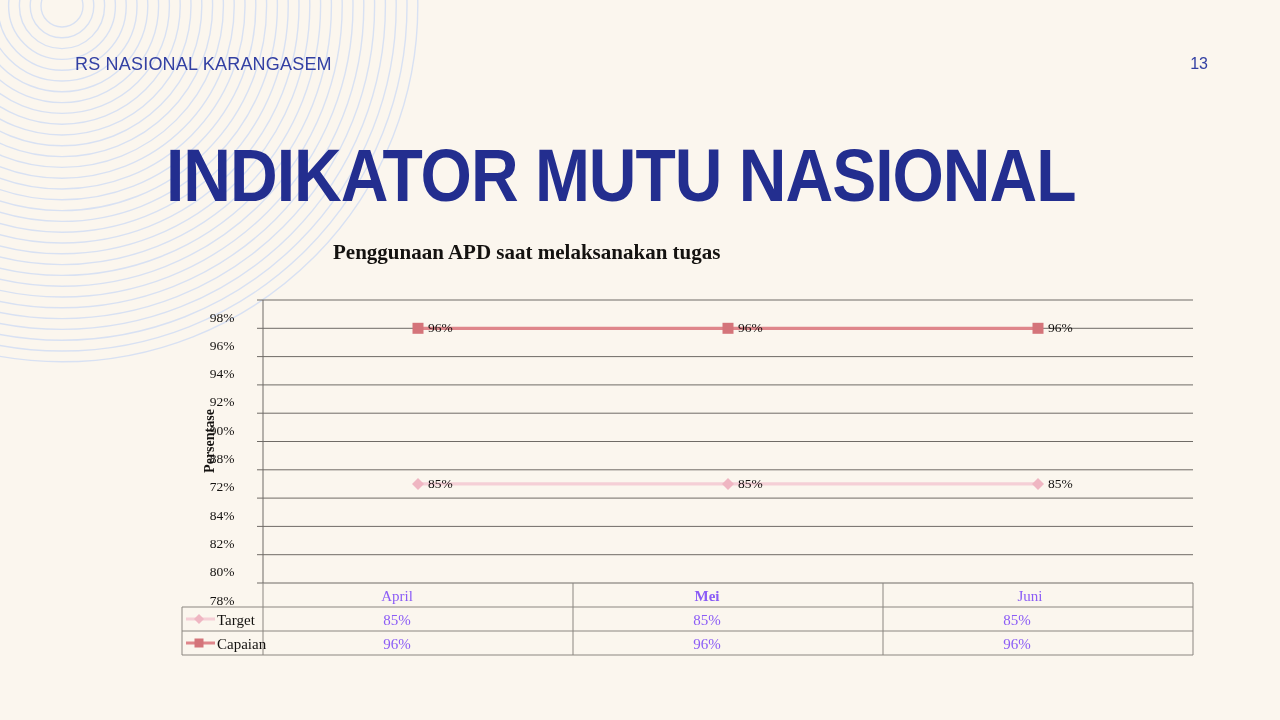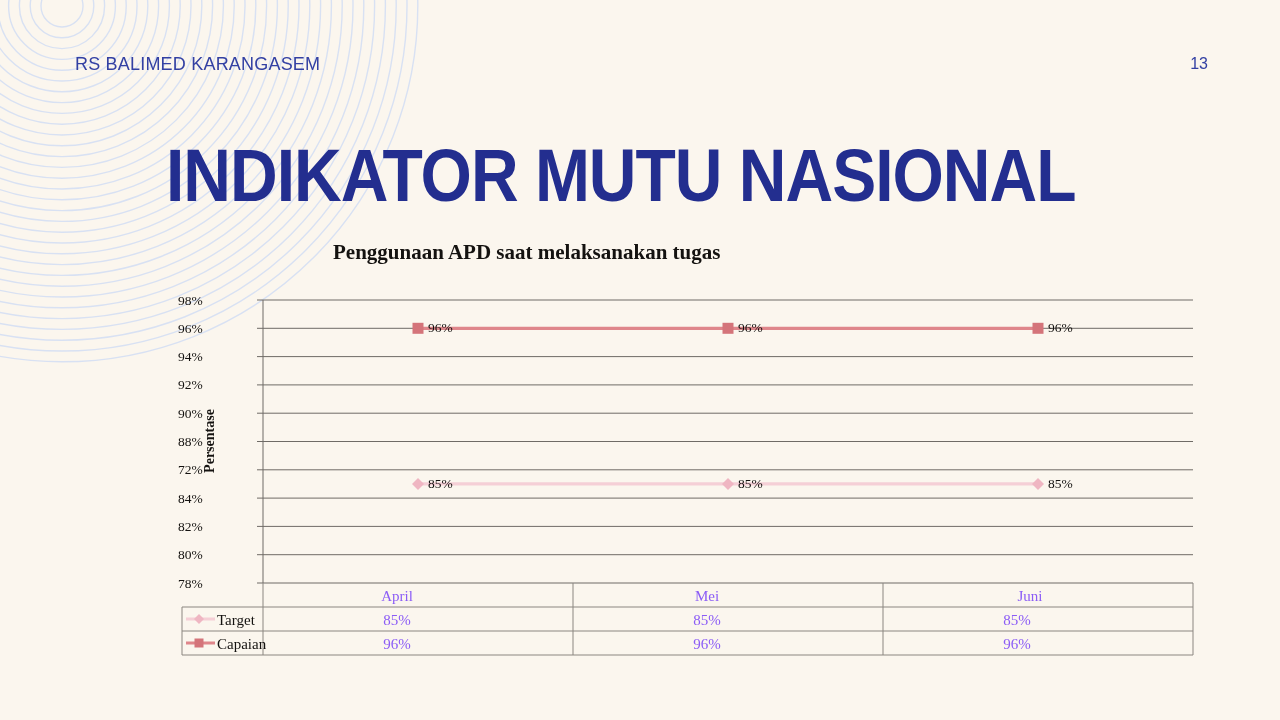--- a/index.html
+++ b/index.html
@@ -32,23 +32,24 @@
     white-space:nowrap;
   }
   .y-axis-title {
     position:absolute; left:210px; top:441px;
     transform:translate(-50%,-50%) rotate(-90deg);
     font-family:"Liberation Serif", serif;
     font-size:14px; font-weight:bold; color:#141210; white-space:nowrap;
   }
   #chart-svg { position:absolute; left:180px; top:290px; }
   .tick-label {
-    position:absolute; left:178px; width:72px; text-align:left;
+    position:absolute; left:186px; width:72px; text-align:center;
     font-family:"Liberation Serif", serif; font-size:13.5px; color:#141210;
     line-height:17px;
+    margin-top:17px;
   }
   .data-label {
     position:absolute; font-family:"Liberation Serif", serif;
     font-size:13.5px; color:#141210; line-height:16px; white-space:nowrap;
   }
   .tbl-cell {
     position:absolute; width:268px; text-align:center;
     font-family:"Liberation Serif", serif; font-size:15px; color:#8b5cf6;
     line-height:22px; white-space:nowrap;
   }
@@ -91,21 +92,21 @@
       <circle cx="62" cy="6" r="280.2" fill="none" stroke="#D8E1F3" stroke-width="1.4"></circle>
       <circle cx="62" cy="6" r="291.0" fill="none" stroke="#D8E1F3" stroke-width="1.4"></circle>
       <circle cx="62" cy="6" r="301.8" fill="none" stroke="#D8E1F3" stroke-width="1.4"></circle>
       <circle cx="62" cy="6" r="312.6" fill="none" stroke="#D8E1F3" stroke-width="1.4"></circle>
       <circle cx="62" cy="6" r="323.4" fill="none" stroke="#D8E1F3" stroke-width="1.4"></circle>
       <circle cx="62" cy="6" r="334.2" fill="none" stroke="#D8E1F3" stroke-width="1.4"></circle>
       <circle cx="62" cy="6" r="345.0" fill="none" stroke="#D8E1F3" stroke-width="1.4"></circle>
       <circle cx="62" cy="6" r="355.8" fill="none" stroke="#D8E1F3" stroke-width="1.4"></circle>
     </svg>
 
-  <div class="hdr-text">RS BALIMED KARANGASEM</div>
+  <div class="hdr-text">RS NASIONAL KARANGASEM</div>
 
   <div class="page-num">13</div>
 
   <h1 class="big-title">INDIKATOR MUTU NASIONAL</h1>
 
   <div class="chart-title">Penggunaan APD saat melaksanakan tugas</div>
 
   <div class="y-axis-title">Persentase</div>
 
   <svg id="chart-svg" width="1020" height="375" viewBox="180 290 1020 375">
@@ -166,21 +167,21 @@
       <div class="tick-label" style="top: 517.9px;">82%</div>
       <div class="tick-label" style="top: 546.2px;">80%</div>
       <div class="tick-label" style="top: 574.5px;">78%</div>
       <div class="data-label" style="left: 428px; top: 475.95px;">85%</div>
       <div class="data-label" style="left: 738px; top: 475.95px;">85%</div>
       <div class="data-label" style="left: 1048px; top: 475.95px;">85%</div>
       <div class="data-label" style="left: 428px; top: 320.3px;">96%</div>
       <div class="data-label" style="left: 738px; top: 320.3px;">96%</div>
       <div class="data-label" style="left: 1048px; top: 320.3px;">96%</div>
       <div class="tbl-cell" style="left: 263px; top: 584.5px;">April</div>
-      <div class="tbl-cell" style="left: 573px; top: 584.5px;">Mei</div>
+      <div class="tbl-cell" style="left: 573px; top: 584.5px; font-weight: bold;">Mei</div>
       <div class="tbl-cell" style="left: 883px; top: 584.5px; padding-left: 26px;">Juni</div>
       <div class="legend-label" style="top: 608.5px;">Target</div>
       <div class="tbl-cell" style="left: 263px; top: 608.5px;">85%</div>
       <div class="tbl-cell" style="left: 573px; top: 608.5px;">85%</div>
       <div class="tbl-cell" style="left: 883px; top: 608.5px;">85%</div>
       <div class="legend-label" style="top: 632.5px;">Capaian</div>
       <div class="tbl-cell" style="left: 263px; top: 632.5px;">96%</div>
       <div class="tbl-cell" style="left: 573px; top: 632.5px;">96%</div>
       <div class="tbl-cell" style="left: 883px; top: 632.5px;">96%</div>
     </div>

